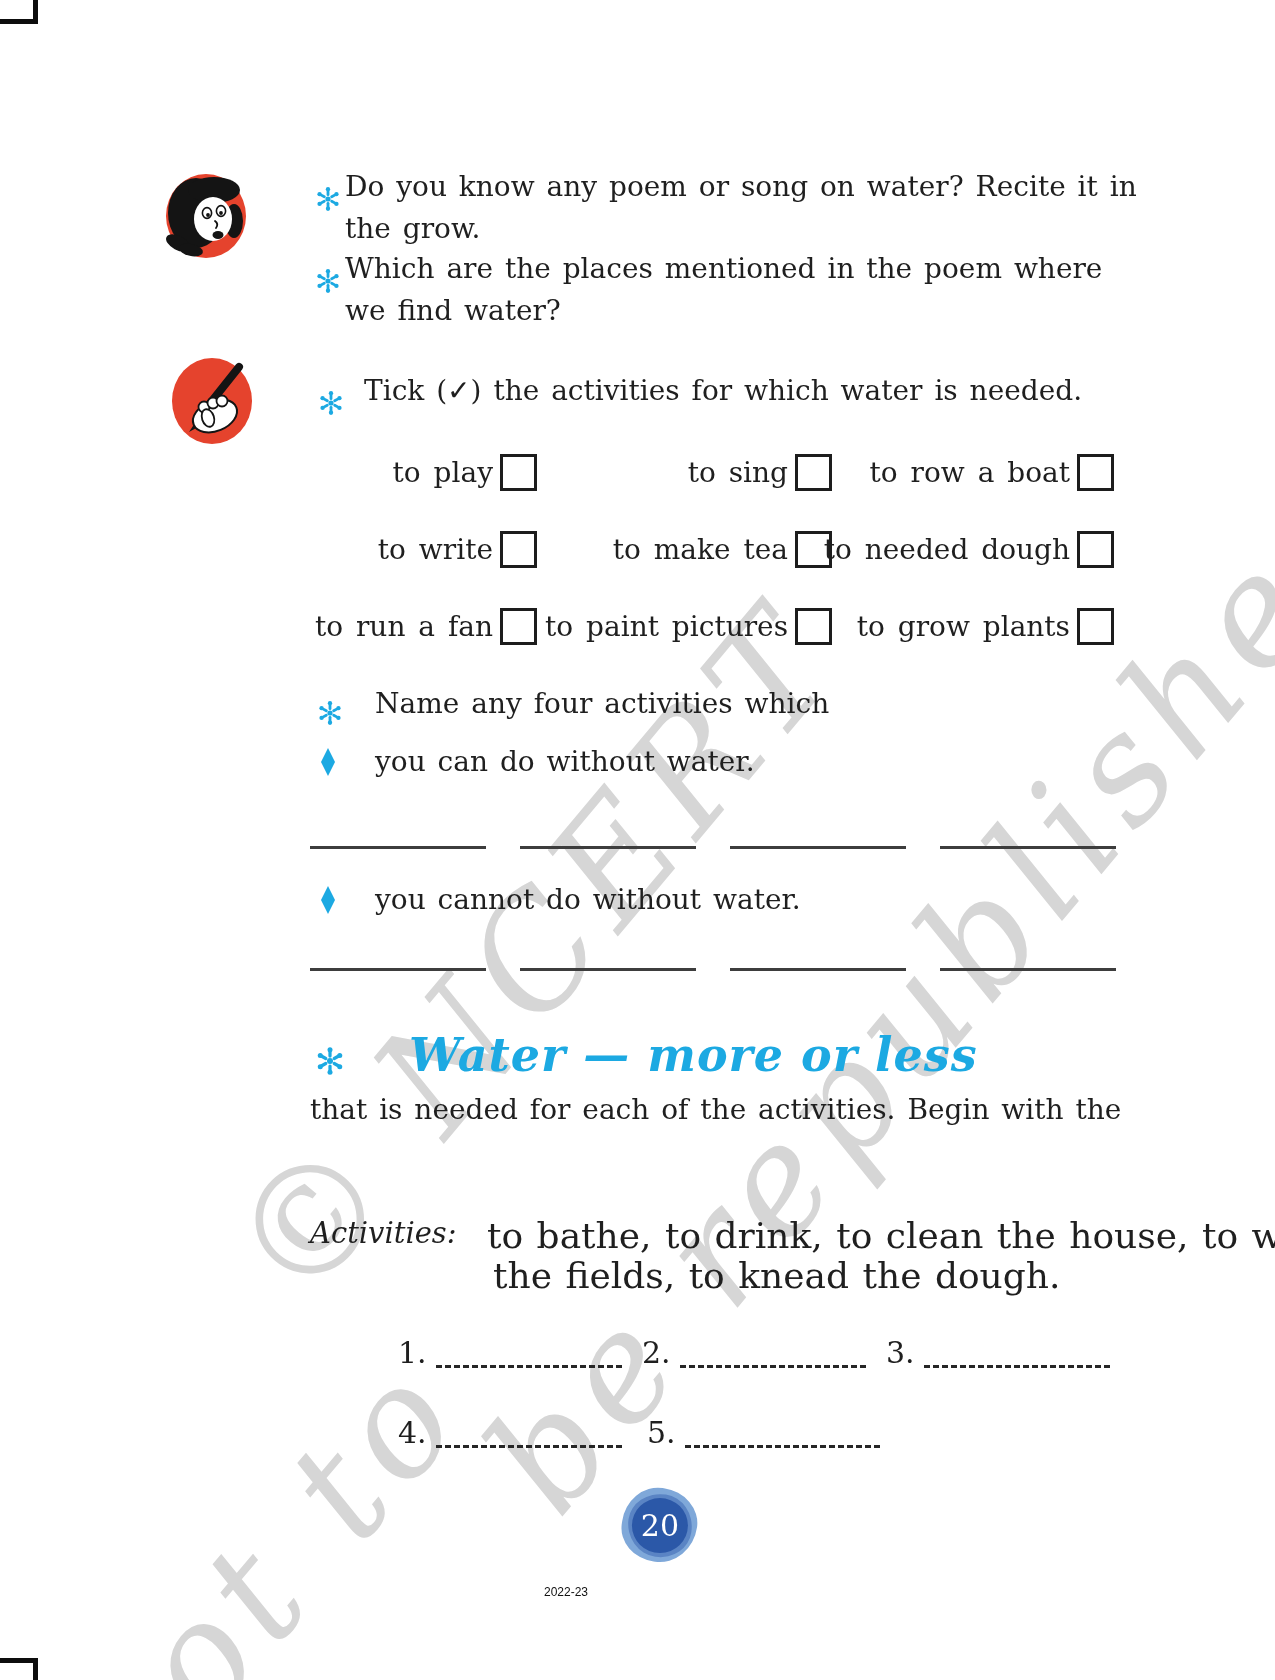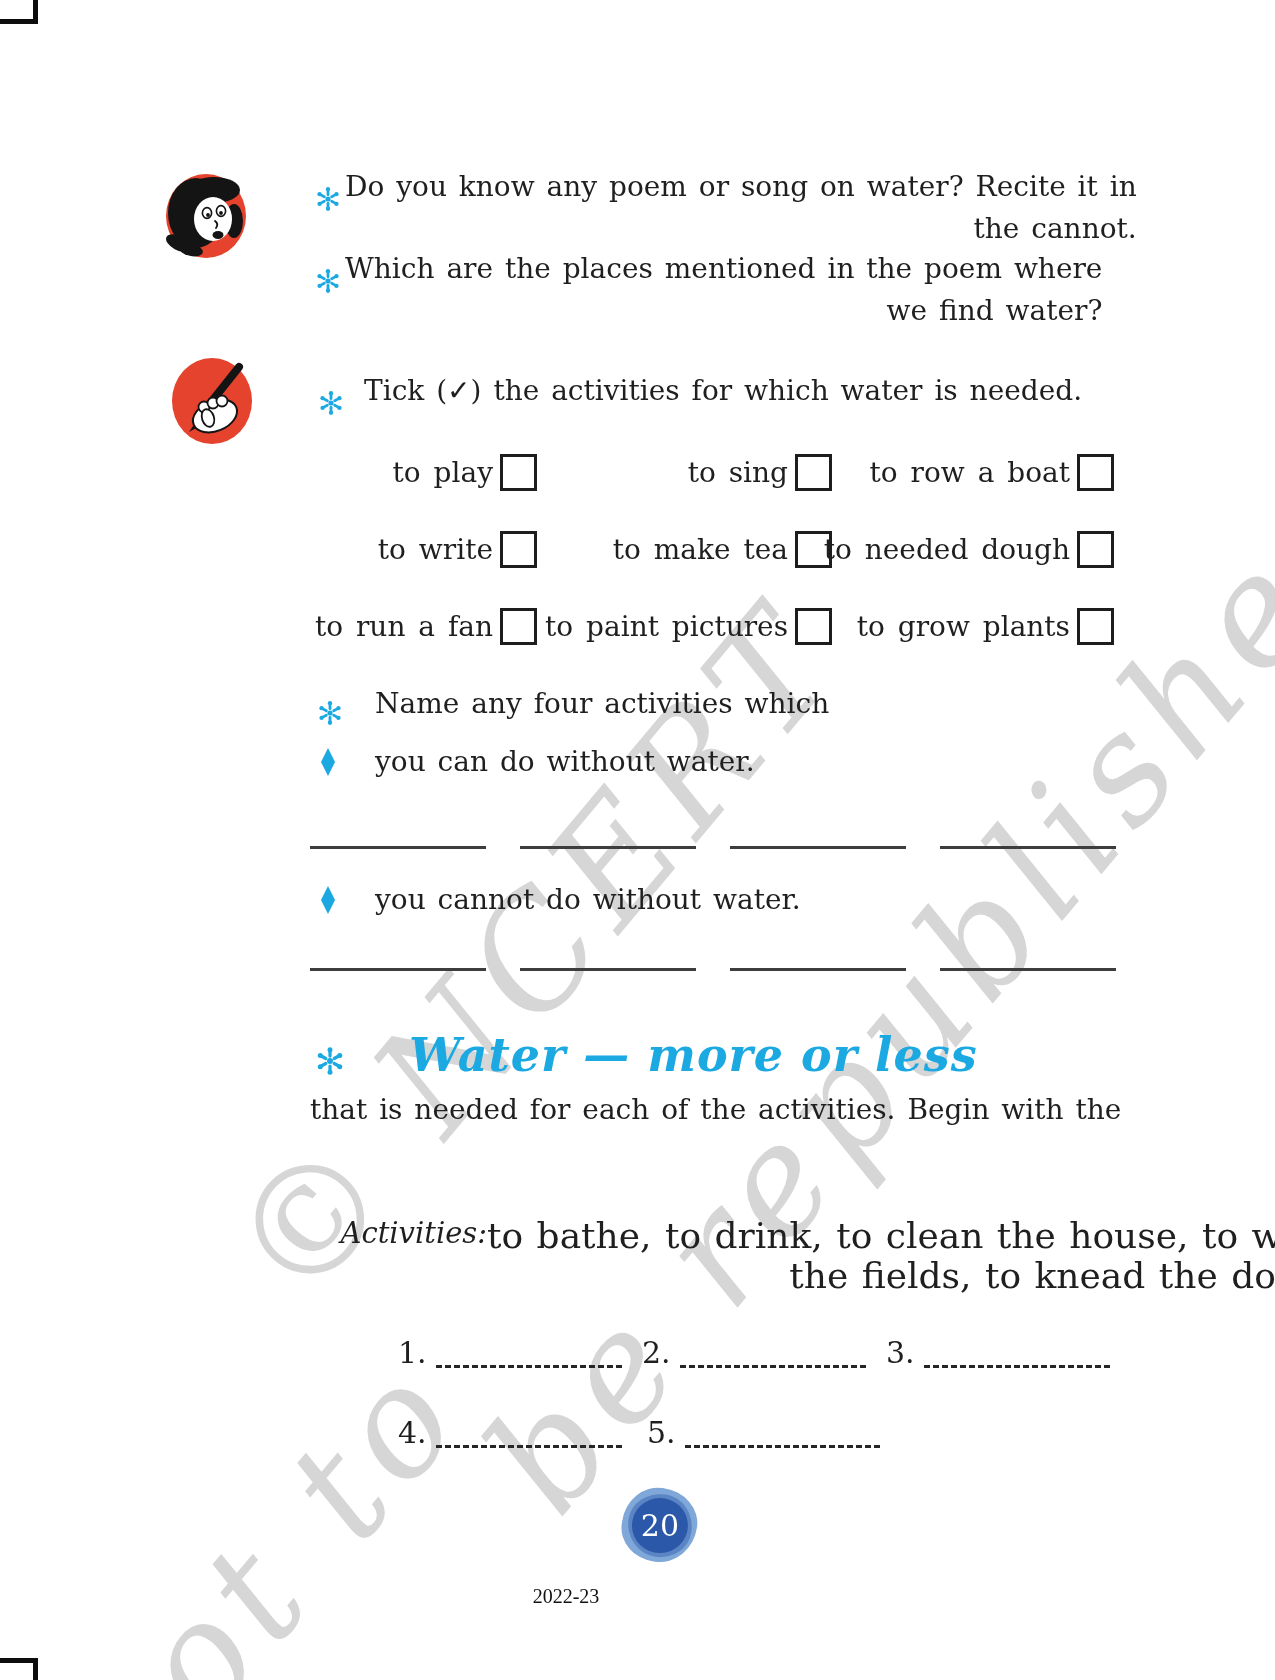--- a/index.html
+++ b/index.html
@@ -4,21 +4,21 @@
 <style>
   html,body{margin:0;padding:0;}
   body{
     width:1275px;height:1680px;position:relative;overflow:hidden;
     background:#ffffff;
     font-family:"DejaVu Serif","Liberation Serif",serif;
     color:#1f1f1f;
   }
   .abs{position:absolute;}
   .line{white-space:nowrap;font-size:28px;line-height:42px;word-spacing:3px;}
-  .z{z-index:2;text-align:right;}
+  .z{z-index:2;}
 
   
   .wm{
     position:absolute;z-index:0;color:#d6d6d6;
     font-family:"DejaVu Serif",serif;font-style:italic;
     font-size:150px;letter-spacing:12px;white-space:nowrap;
     transform-origin:0 100%;transform:rotate(-50deg);
     user-select:none;
   }
 
@@ -73,21 +73,21 @@
     display:flex;align-items:center;justify-content:center;
   }
   .badge-inner{
     width:56px;height:55px;background:#2b58a8;border-radius:50%;
     display:flex;align-items:center;justify-content:center;transform:rotate(-8deg);
   }
   .badge-inner span{color:#ffffff;font-size:30px;font-family:"DejaVu Serif",serif;}
 
   .footer{
     position:absolute;left:0;top:1585px;width:1132px;text-align:center;z-index:2;
-    font-family:Liberation Serif, serif;font-size:20px;color:#111;
+    font-family:Liberation Sans, sans-serif;font-size:12px;color:#111;
   }
 </style>
 </head>
 <body>
 
 <div class="wm" style="left:330px;top:1160px;">© NCERT</div>
 <div class="wm" style="left:165px;top:1660px;">not to</div>
 <div class="wm" style="left:585px;top:1370px;">be republished</div>
 
 <div class="corner-mark" style="left:-18px;top:-30px;width:56px;height:54px;"></div>
@@ -125,21 +125,21 @@
         <circle cx="19.8" cy="16.5" r="2" stroke="none"></circle>
       <line x1="8.6" y1="14" x2="5.4" y2="15.8"></line>
         <circle cx="4.2" cy="16.5" r="2" stroke="none"></circle>
       <line x1="15.4" y1="10" x2="18.6" y2="8.2"></line>
         <circle cx="19.8" cy="7.5" r="2" stroke="none"></circle>
     </g>
   </svg>
 </div>
 <div class="abs z" style="left:345px;top:166px;">
   <div class="line">Do you know any poem or song on water? Recite it in</div>
-  <div class="line">the cannot.</div>
+  <div class="line">the grow.</div>
 </div>
 
 <div class="abs z" style="left:315px;top:268px;">
   <svg class="ast-svg" width="26" height="26" viewBox="0 0 24 24">
     <g stroke="#1ca9e2" fill="#1ca9e2" stroke-width="2.6" stroke-linecap="round">
       <circle cx="12" cy="12" r="2.4" stroke="none"></circle>
       <line x1="12" y1="8" x2="12" y2="4.4"></line>
         <circle cx="12" cy="3" r="2" stroke="none"></circle>
       <line x1="12" y1="16" x2="12" y2="19.6"></line>
         <circle cx="12" cy="21" r="2" stroke="none"></circle>

